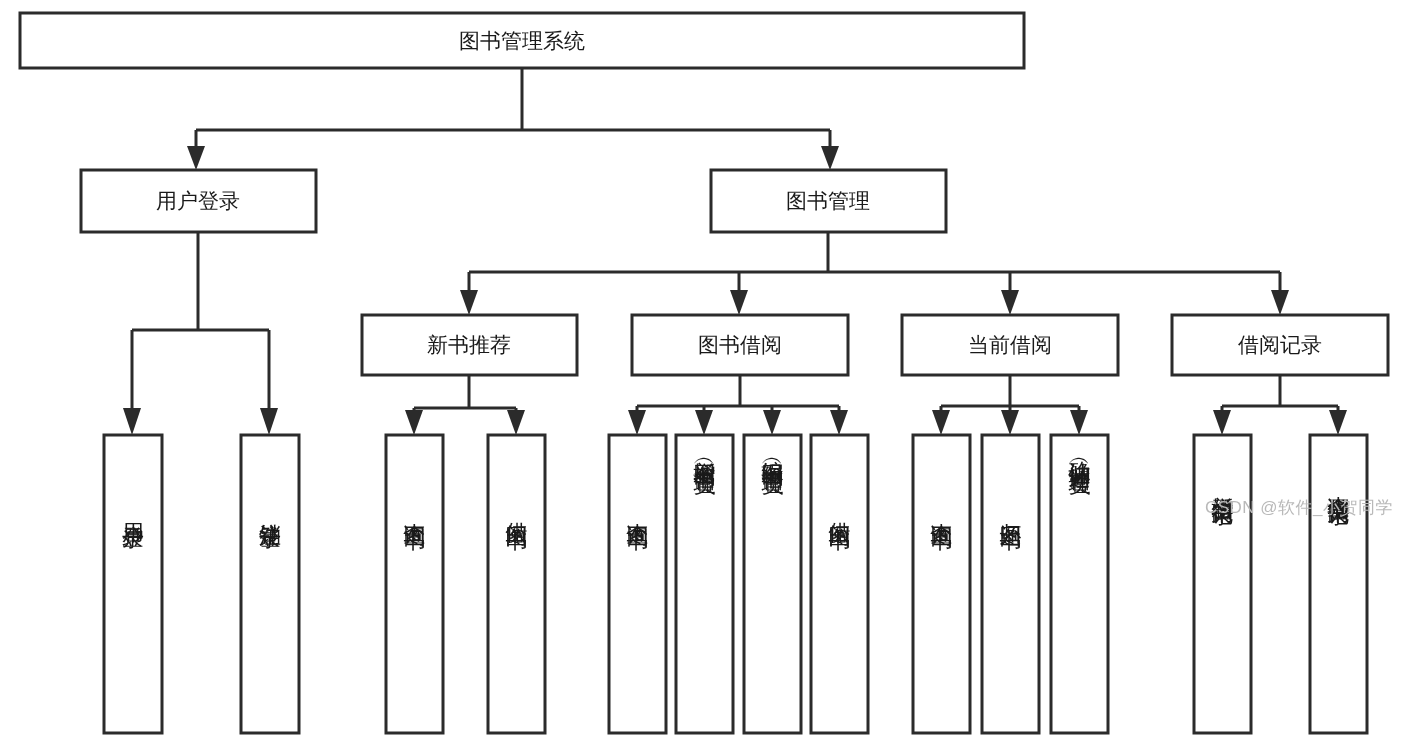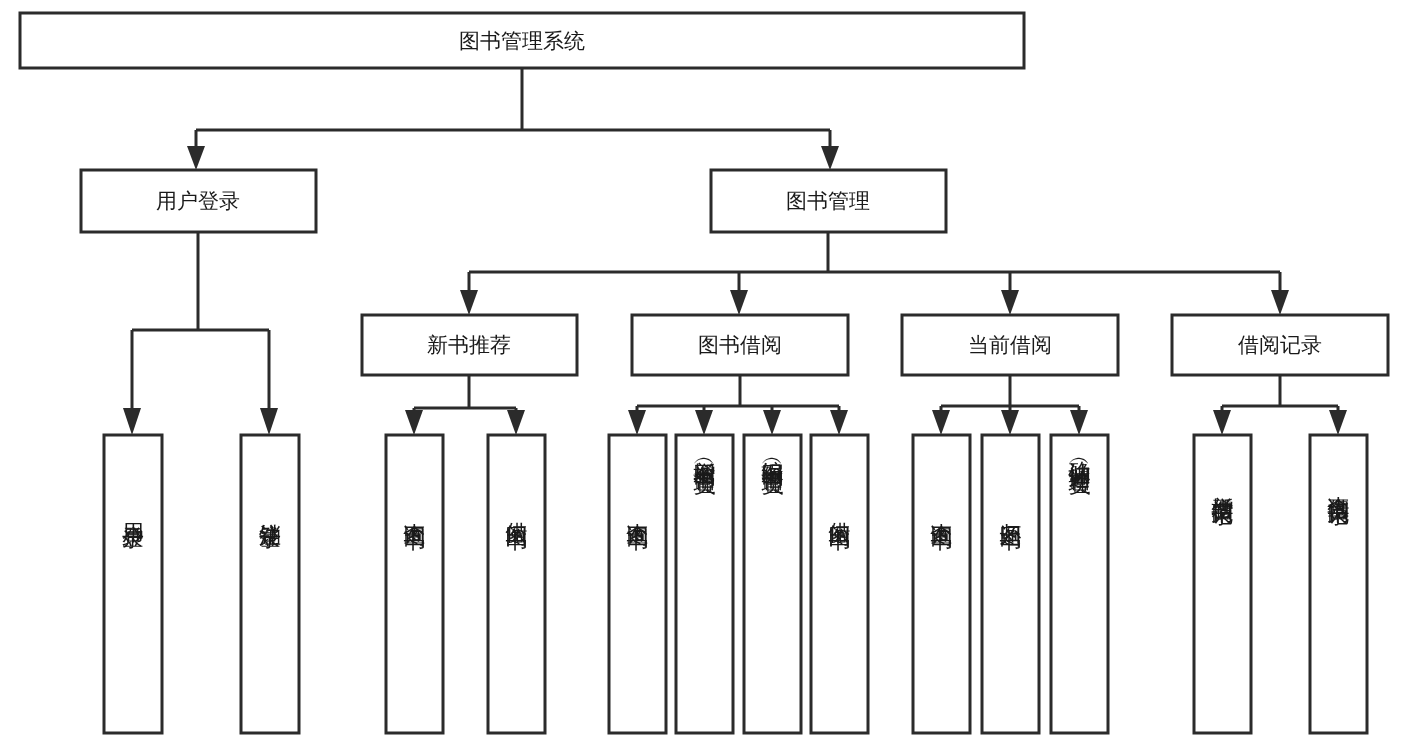--- a/index.html
+++ b/index.html
@@ -256,14 +256,15 @@
     <span class="leaf-label">确认归还（管理员）</span>
   </div>
 
   <div class="leaf-label-wrap" style="left:1194px; top:478px; width:57px; height:255px;">
     <span class="leaf-label">新增借阅记录</span>
   </div>
   <div class="leaf-label-wrap" style="left:1310px; top:478px; width:57px; height:255px;">
     <span class="leaf-label">查询借阅记录</span>
   </div>
 
+  <div class="watermark">CSDN @软件_小贺同学</div>
 
 </div>
 
 </body></html>

